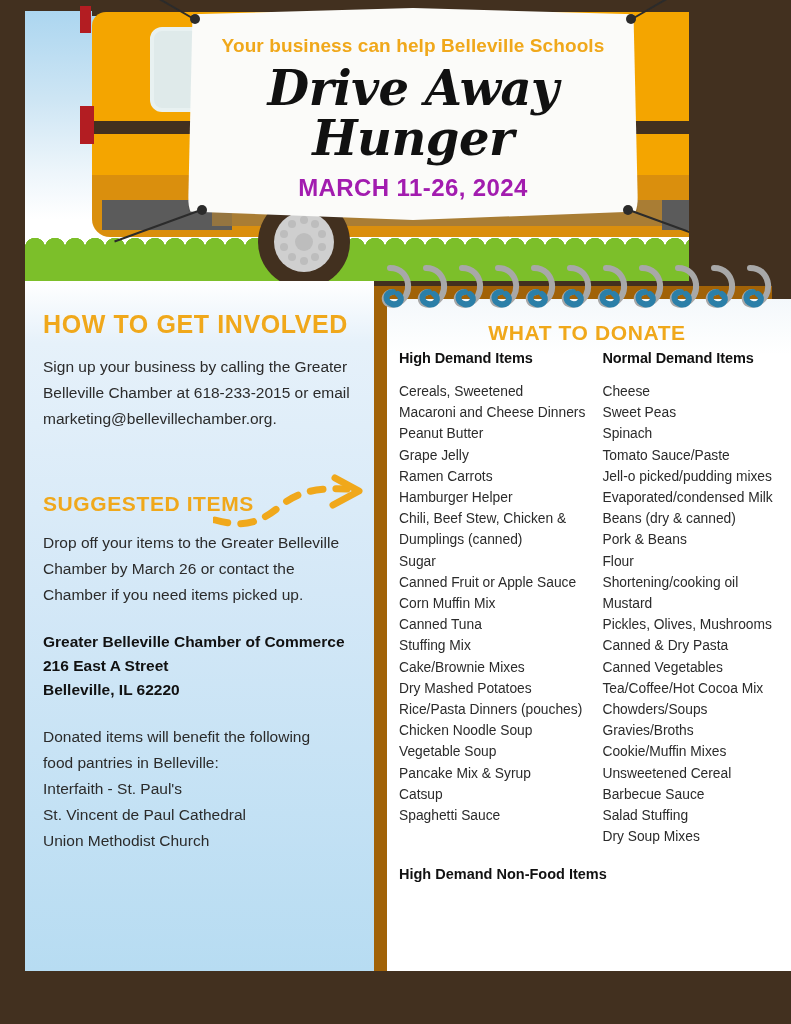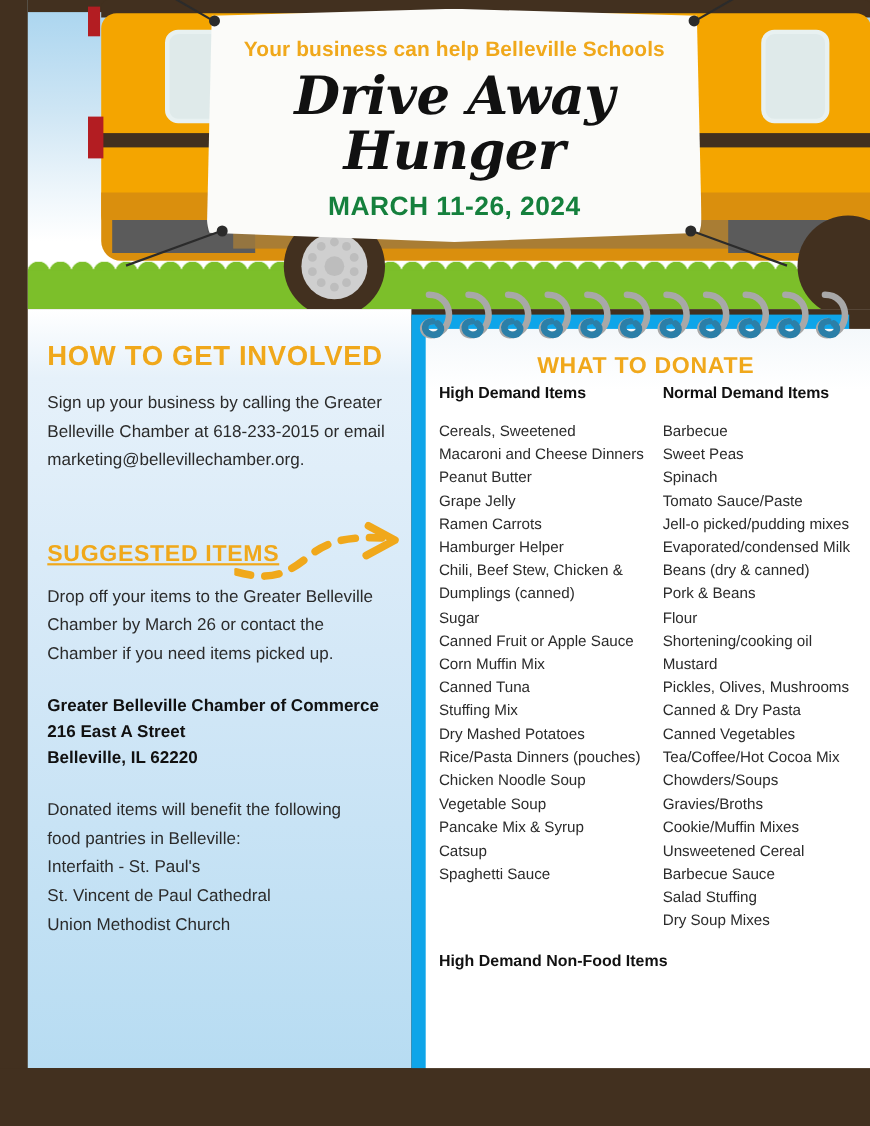--- a/index.html
+++ b/index.html
@@ -18,21 +18,21 @@
     height: 1024px;
     background: #42301f;
     overflow: hidden;
   }
 
   
   .hero {
     position: absolute;
     left: 25px;
     top: 0;
-    width: 766px;
+    width: 664px;
     height: 281px;
     overflow: hidden;
     background: linear-gradient(to bottom, #a8d4ef 0%, #cde5f4 35%, #eef6fb 62%, #ffffff 78%, #ffffff 100%);
   }
   .hero-topstrip {
     position: absolute;
     left: 0; top: 0;
     width: 100%; height: 11px;
     background: #42301f;
   }
@@ -214,21 +214,21 @@
     font-style: italic;
     color: #111;
     font-family: "DejaVu Serif", serif;
     letter-spacing: -.5px;
     line-height: 1.05;
   }
   .banner-line3 {
     margin-top: 10px;
     font-size: 24px;
     font-weight: 700;
-    color: #15803d;
+    color: #a21caf;
     letter-spacing: .4px;
   }
   .rope {
     position: absolute;
     background: #2b2b2b;
     height: 2px;
     transform-origin: left center;
   }
   .grommet {
     position: absolute;
@@ -265,21 +265,21 @@
   .suggest-row {
     position: relative;
     height: 46px;
   }
   .h-suggested {
     font-size: 21px;
     font-weight: 700;
     color: #f0a81b;
     letter-spacing: .6px;
     position: absolute;
-    left: 0; top: 8px; text-decoration: underline;
+    left: 0; top: 8px;
   }
   .arrow-svg {
     position: absolute;
     left: 170px;
     top: -10px;
   }
 
   .bold-block {
     font-size: 15.5px;
     line-height: 24px;
@@ -287,21 +287,21 @@
     font-weight: 700;
   }
 
   
   .notepad {
     position: absolute;
     left: 374px;
     top: 286px;
     width: 398px;
     height: 715px;
-    background: #0ea5e9;
+    background: #a16207;
     padding: 13px 0 0 13px;
   }
   .notepad-page {
     position: relative;
     width: 404px;
     height: 692px;
     background: linear-gradient(to bottom, #f4f8fb 0%, #ffffff 8%, #ffffff 100%);
   }
   .notepad-tilt {
     position: absolute;
@@ -482,33 +482,34 @@
               <div class="item">Grape Jelly</div>
               <div class="item">Ramen Carrots</div>
               <div class="item">Hamburger Helper</div>
               <div class="item">Chili, Beef Stew, Chicken &amp;</div>
               <div class="item">Dumplings (canned)</div>
               <div class="item">Sugar</div>
               <div class="item">Canned Fruit or Apple Sauce</div>
               <div class="item">Corn Muffin Mix</div>
               <div class="item">Canned Tuna</div>
               <div class="item">Stuffing Mix</div>
+              <div class="item">Cake/Brownie Mixes</div>
               <div class="item">Dry Mashed Potatoes</div>
               <div class="item">Rice/Pasta Dinners (pouches)</div>
               <div class="item">Chicken Noodle Soup</div>
               <div class="item">Vegetable Soup</div>
               <div class="item">Pancake Mix &amp; Syrup</div>
               <div class="item">Catsup</div>
               <div class="item">Spaghetti Sauce</div>
             </div>
         </div>
         <div class="col-right">
           <div class="col-head">Normal Demand Items</div>
           <div id="nd-list">
-              <div class="item">Barbecue</div>
+              <div class="item">Cheese</div>
               <div class="item">Sweet Peas</div>
               <div class="item">Spinach</div>
               <div class="item">Tomato Sauce/Paste</div>
               <div class="item">Jell-o picked/pudding mixes</div>
               <div class="item">Evaporated/condensed Milk</div>
               <div class="item">Beans (dry &amp; canned)</div>
               <div class="item">Pork &amp; Beans</div>
               <div class="item">Flour</div>
               <div class="item">Shortening/cooking oil</div>
               <div class="item">Mustard</div>

